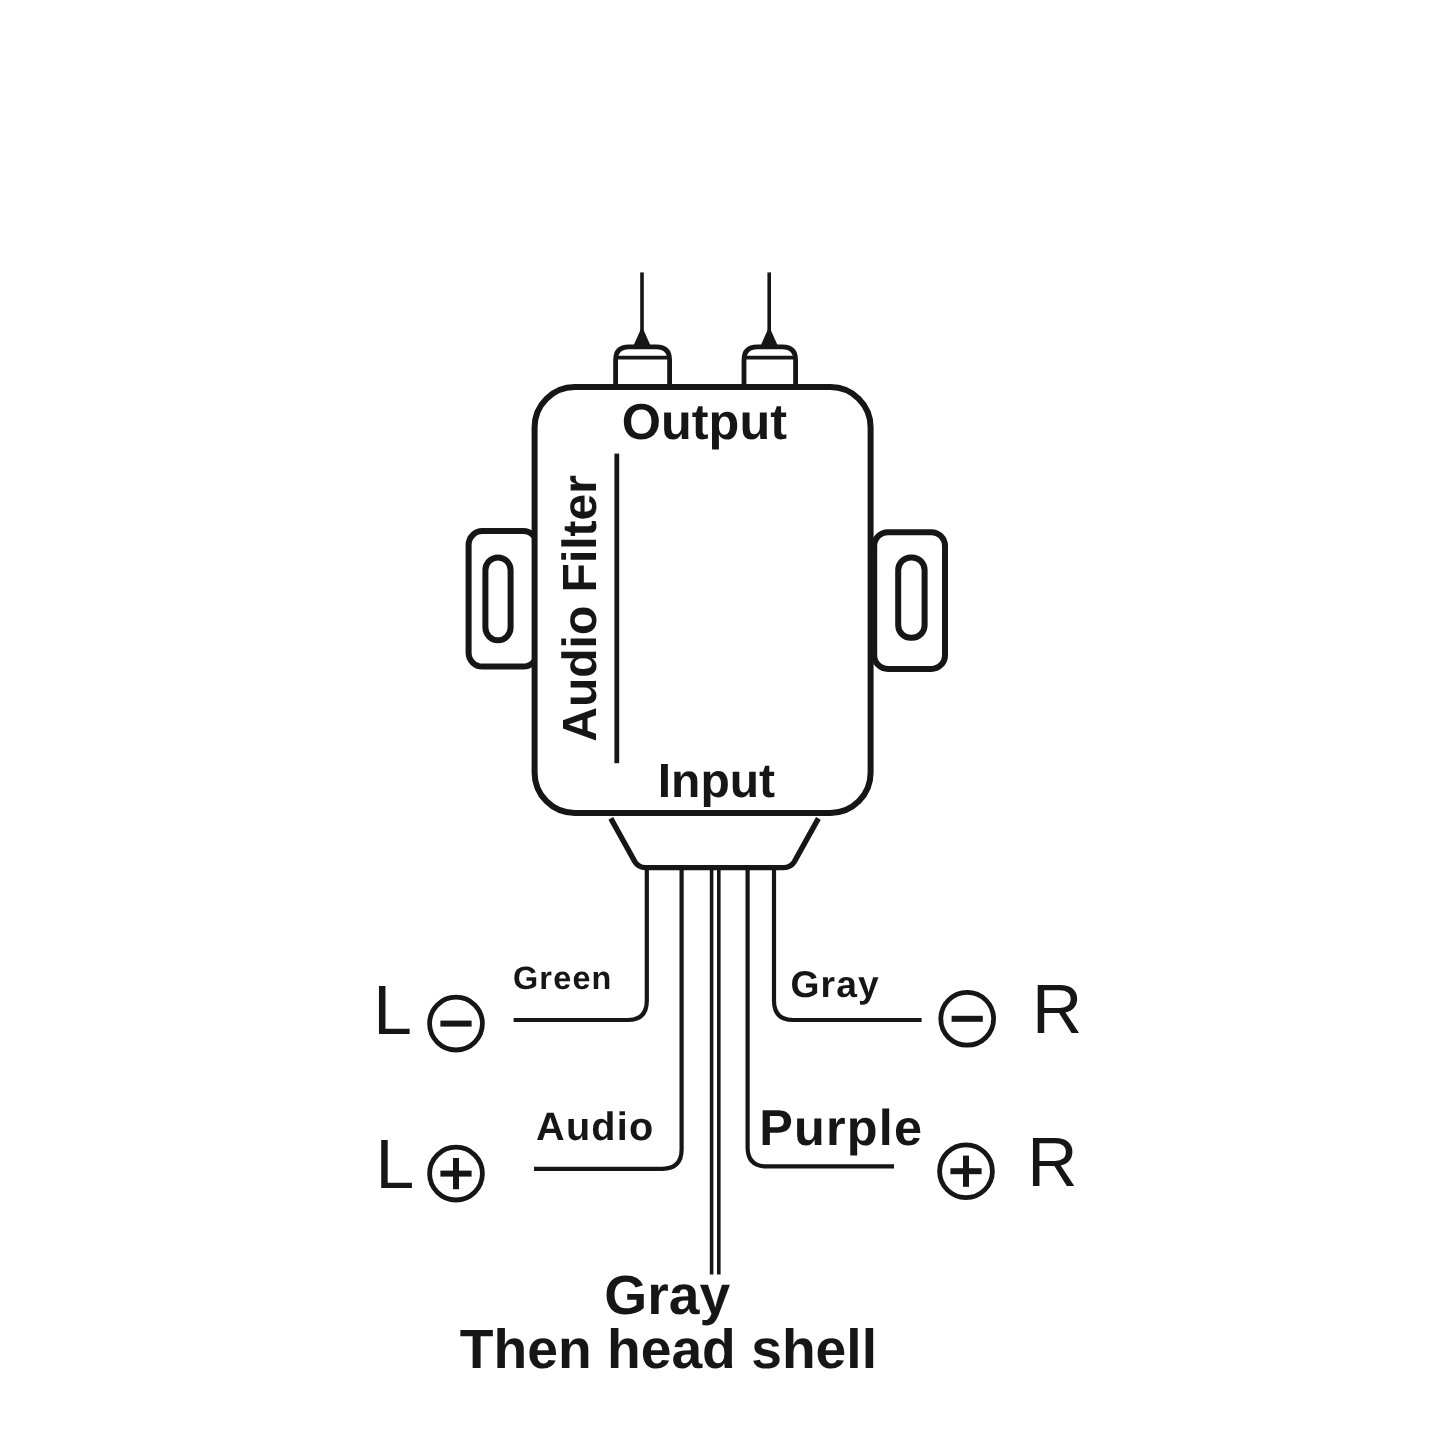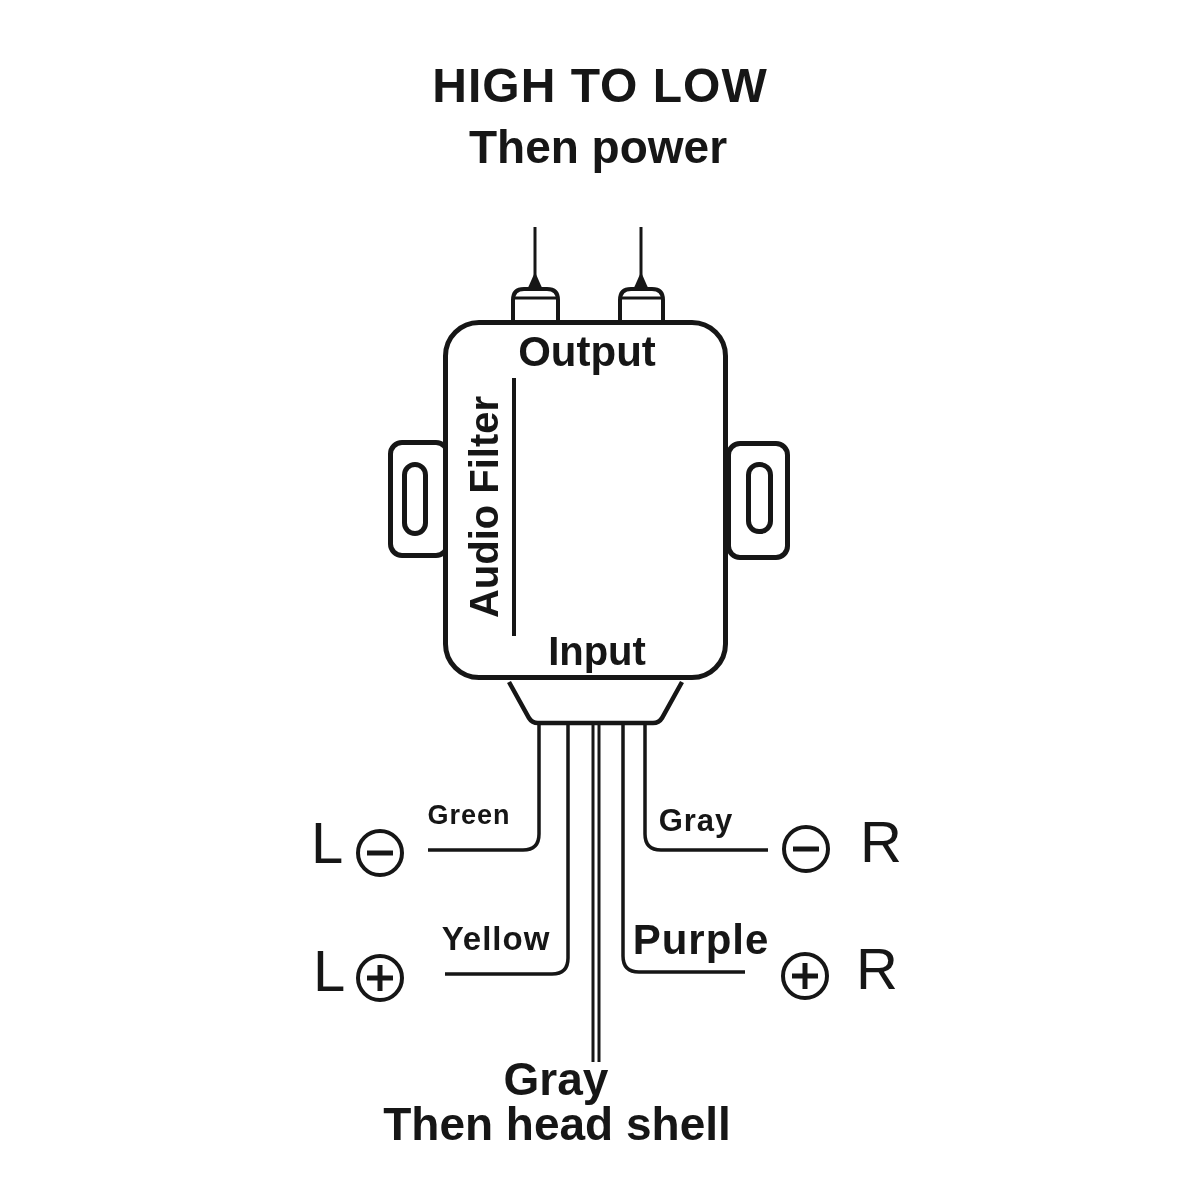--- a/index.html
+++ b/index.html
@@ -72,22 +72,20 @@
     transform:translate(-50%,-50%); background:var(--ink);
   }
   .ground-label { top:1056px; left:556px; font-size:46px; z-index:4; }
   .ground-note  { top:1101px; left:557px; font-size:46px; z-index:4; }
 </style>
 </head>
 <body>
 
 <div id="stage">
 
-  <div class="txt ctr bold title">HIGH TO LOW</div>
-  <div class="txt ctr bold subtitle">Then power</div>
 
   <div class="tab tab-left"></div>
   <div class="hole hole-left"></div>
   <div class="tab tab-right"></div>
   <div class="hole hole-right"></div>
 
   <div class="box"></div>
 
   <svg class="linework" width="1200" height="1200" viewBox="0 0 1200 1200">
 
@@ -110,21 +108,21 @@
     <path d="M593,723 V1062 M599,723 V1062" stroke="currentColor" stroke-width="3" fill="none"></path>
   </svg>
 
   <div class="txt ctr bold output-label">Output</div>
   <div class="txt ctr bold input-label">Input</div>
   <div class="side-label">Audio Filter</div>
   <div class="side-underline"></div>
 
   <div class="txt ctr wire-label lbl-green">Green</div>
   <div class="txt ctr wire-label lbl-gray">Gray</div>
-  <div class="txt ctr wire-label lbl-yellow">Yellow</div>
+  <div class="txt ctr wire-label lbl-yellow">Audio</div>
   <div class="txt ctr wire-label lbl-purple">Purple</div>
 
   <div class="txt chan chan-lm">L</div>
   <div class="txt chan chan-lp">L</div>
   <div class="txt chan chan-rm">R</div>
   <div class="txt chan chan-rp">R</div>
 
   <div class="pol pol-lm">
     <div class="hbar"></div>
   </div>

